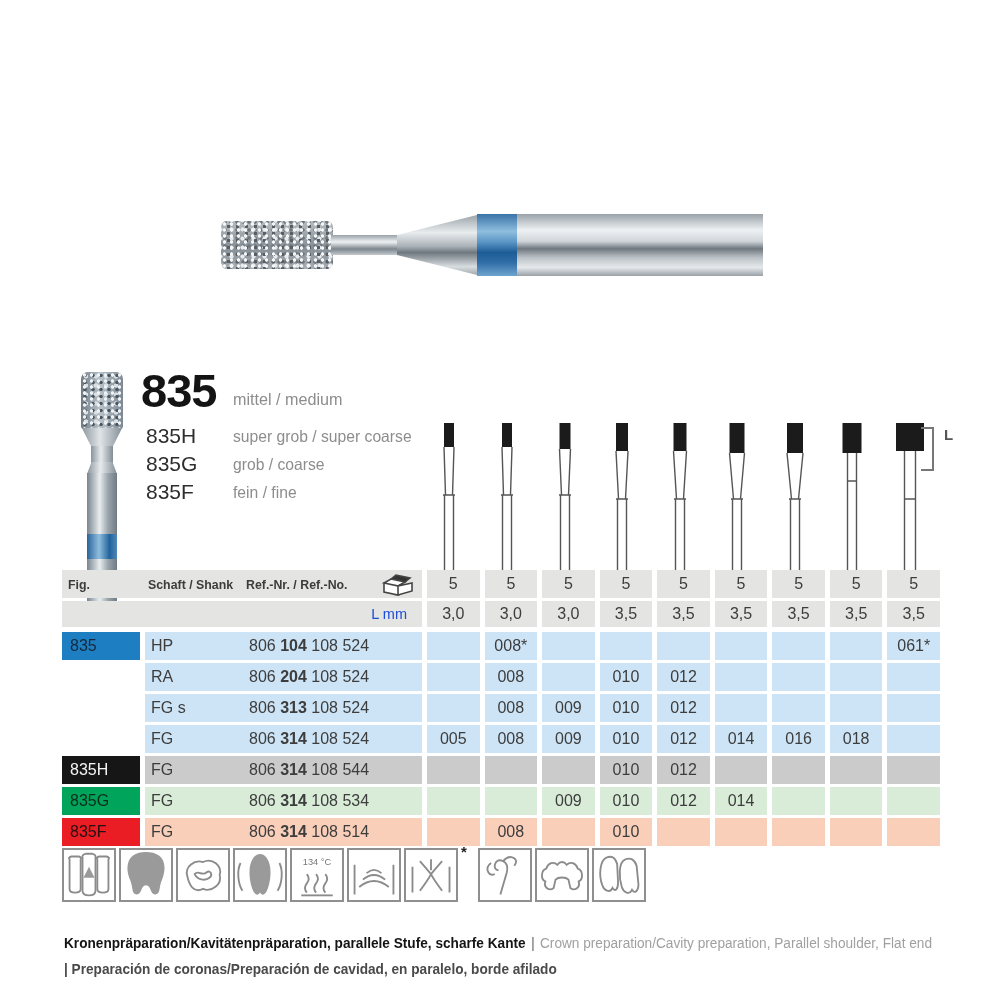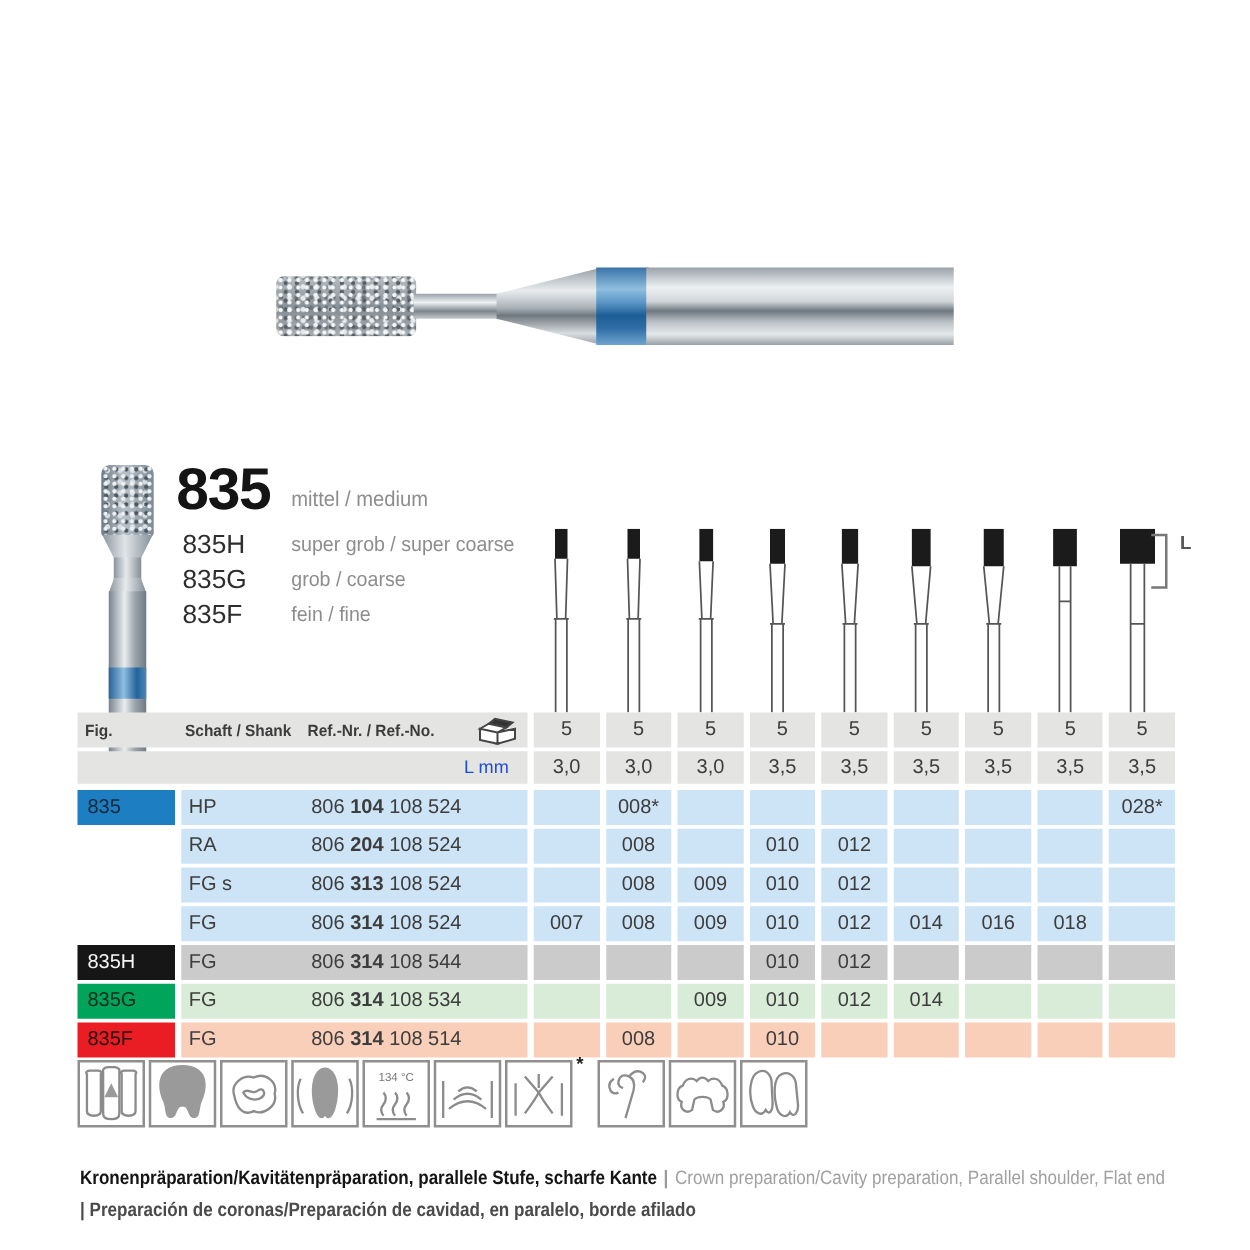--- a/index.html
+++ b/index.html
@@ -218,21 +218,21 @@
         <span class="ref"><span>806</span> <b>104</b> <span>108 524</span></span>
       </div>
     <div class="cell sz"></div>
     <div class="cell sz">008*</div>
     <div class="cell sz"></div>
     <div class="cell sz"></div>
     <div class="cell sz"></div>
     <div class="cell sz"></div>
     <div class="cell sz"></div>
     <div class="cell sz"></div>
-    <div class="cell sz">028*</div>
+    <div class="cell sz">061*</div>
   </div>
 
   <div class="trow r0" style="top:663px">
     <div class="cell figc"></div>
     <div class="cell body">
         <span>RA</span>
         <span class="ref"><span>806</span> <b>204</b> <span>108 524</span></span>
       </div>
     <div class="cell sz"></div>
     <div class="cell sz">008</div>
@@ -261,21 +261,21 @@
     <div class="cell sz"></div>
     <div class="cell sz"></div>
   </div>
 
   <div class="trow r0" style="top:725px">
     <div class="cell figc"></div>
     <div class="cell body">
         <span>FG</span>
         <span class="ref"><span>806</span> <b>314</b> <span>108 524</span></span>
       </div>
-    <div class="cell sz">007</div>
+    <div class="cell sz">005</div>
     <div class="cell sz">008</div>
     <div class="cell sz">009</div>
     <div class="cell sz">010</div>
     <div class="cell sz">012</div>
     <div class="cell sz">014</div>
     <div class="cell sz">016</div>
     <div class="cell sz">018</div>
     <div class="cell sz"></div>
   </div>
 

